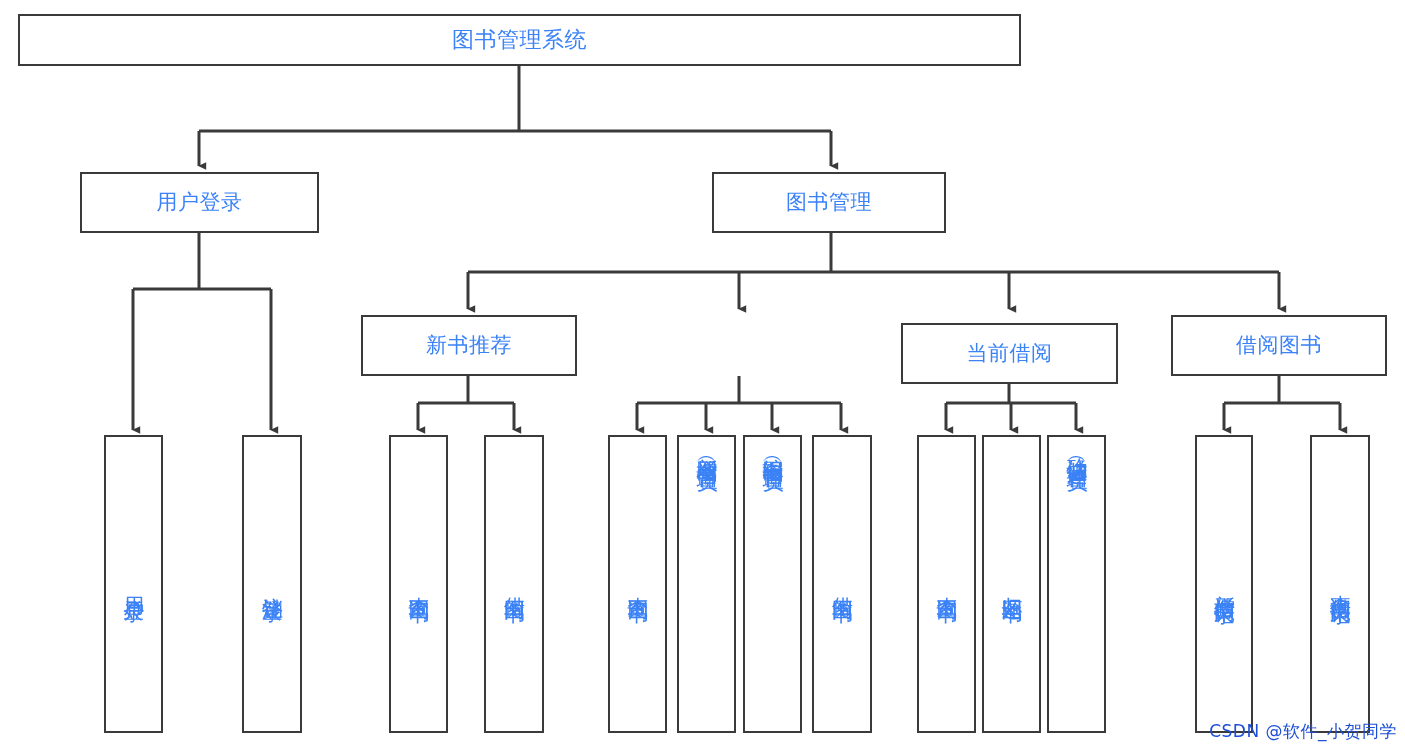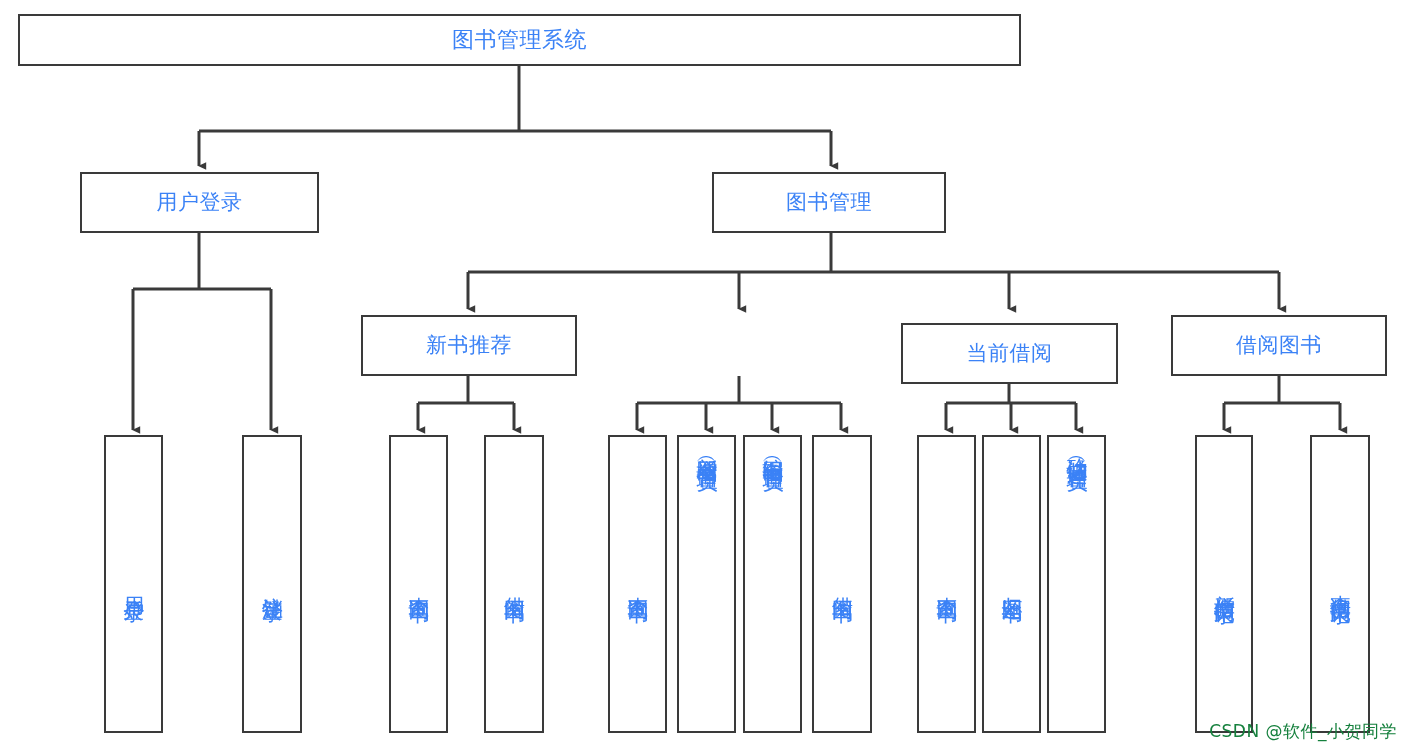--- a/index.html
+++ b/index.html
@@ -60,21 +60,21 @@
   .node.leaf.centered {
     align-items: center;
     padding-top: 0;
   }
   .node.root .label { font-size: 22px; }
   #watermark {
     position: absolute;
     right: 8px;
     bottom: 4px;
     font-size: 17px;
-    color: #15803d;
+    color: #1d4ed8;
     letter-spacing: 0.5px;
     white-space: nowrap;
     z-index: 5;
   }
 </style>
 </head>
 <body>
 
 <div id="diagram-root">
 

